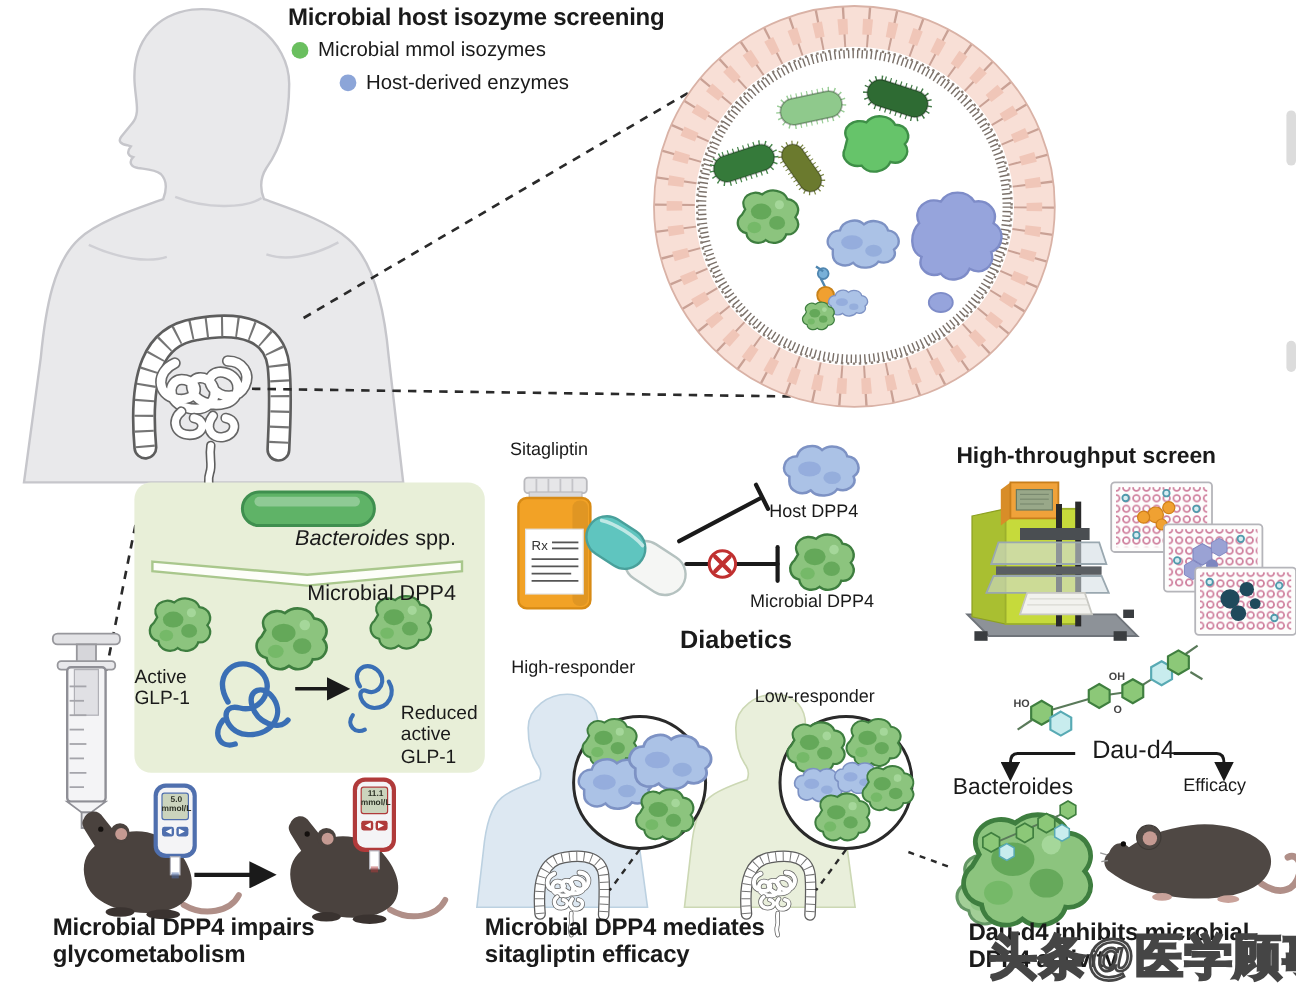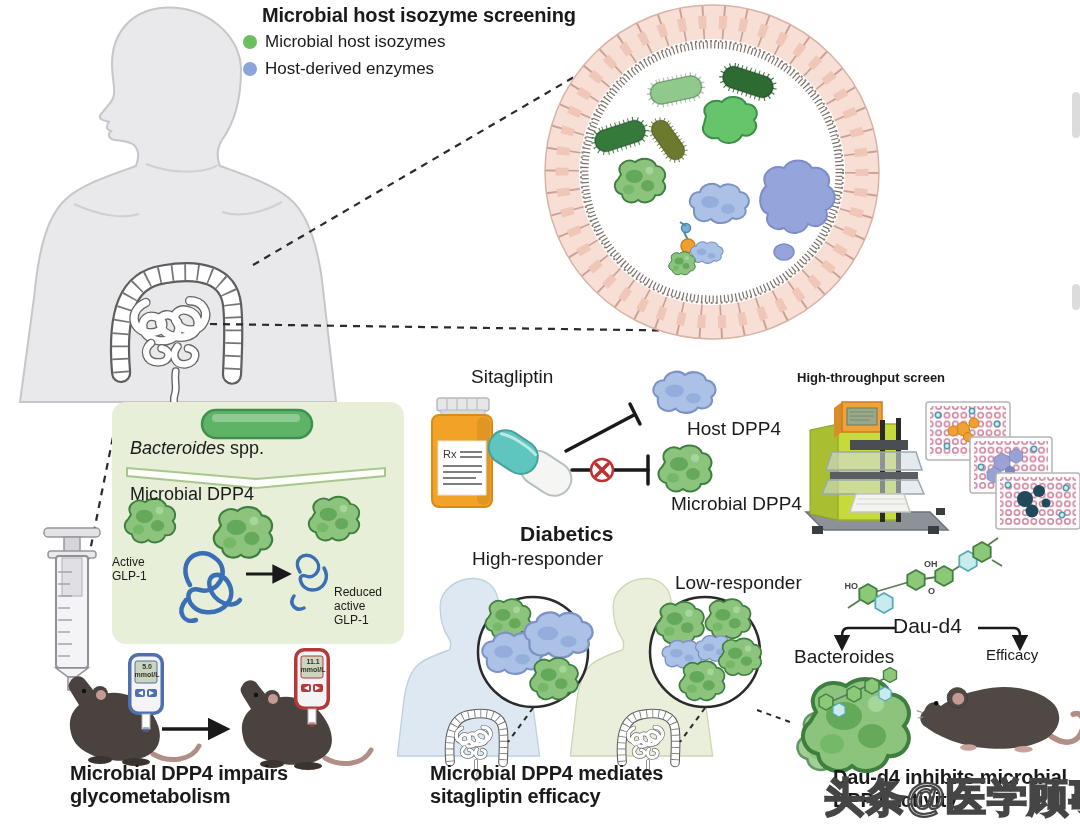--- a/index.html
+++ b/index.html
@@ -5,24 +5,24 @@
   html,body{margin:0;padding:0;background:#fff;}
   body{width:1080px;height:839px;position:relative;overflow:hidden;
        font-family:"Liberation Sans",sans-serif;color:#1a1a1a;}
   .abs{position:absolute;}
   .pre{white-space:pre-line;}
   svg{position:absolute;left:0;top:0;z-index:1;}
   .txt{position:absolute;z-index:2;}
   .title{font-size:20px;font-weight:700;letter-spacing:-0.2px;}
   .legend-row{display:flex;align-items:center;gap:8px;font-size:17px;}
   .dot{width:14px;height:14px;border-radius:50%;display:inline-block;flex:0 0 auto;}
-  .cap{font-size:20px;font-weight:700;line-height:1.14;letter-spacing:-0.2px;margin-left:26px;}
-  .lbl{font-size:19px;margin-left:46px;}
-  .lbl-sm{font-size:12px;line-height:1.15;}
-  .center{text-align:left;}
+  .cap{font-size:20px;font-weight:700;line-height:1.14;letter-spacing:-0.2px;}
+  .lbl{font-size:15px;}
+  .lbl-sm{font-size:16px;line-height:1.15;}
+  .center{text-align:right;}
   .bold{font-weight:700;}
   .meterval{font-size:7px;line-height:1.15;text-align:center;color:#2e3328;z-index:3;font-weight:700;}
   .watermark{z-index:5;font-size:40px;font-weight:700;letter-spacing:1px;white-space:nowrap;
      color:rgba(160,160,160,0.25);-webkit-text-stroke:2.2px #454545;}
   svg text{font-family:"Liberation Sans",sans-serif;}
   .spike{fill:none;stroke:currentColor;stroke-width:7;stroke-dasharray:1 3.5;opacity:.9;}
   .rodbody{fill:currentColor;stroke:rgba(0,0,0,0.28);stroke-width:1.5;}
 </style>
 </head>
 <body>
@@ -365,27 +365,27 @@
   <ellipse cx="118" cy="84" rx="10" ry="3.5" fill="#c9a29a"></ellipse>
   <path d="M8 44 l-6 -2 M9 49 l-6 1" stroke="#999" stroke-width="1.2"></path>
 </g>
 
 <g fill="#dcdcdc">
   <rect x="1072" y="92" width="8" height="46" rx="4"></rect>
   <rect x="1072" y="284" width="8" height="26" rx="4"></rect>
 </g>
 </svg>
 
-<div class="txt title" style="left:240px;top:4px;margin-left:22px;">Microbial host isozyme screening</div>
+<div class="txt title" style="left:240px;top:4px;">Microbial host isozyme screening</div>
 
 <div class="txt legend-row" style="left:243px;top:32px;">
   <span class="dot" style="background:#6abf5f;"></span>
-  <span>Microbial host isozymes</span>
+  <span>Microbial mmol isozymes</span>
 </div>
-<div class="txt legend-row" style="left:243px;top:59px;">
+<div class="txt legend-row" style="left:243px;top:59px;padding-left:40px;">
   <span class="dot" style="background:#8ca5d8;"></span>
   <span>Host-derived enzymes</span>
 </div>
 
 <div class="txt center" style="left:130px;top:438px;width:250px;font-size:18px;">
   <i>Bacteroides</i><span> spp.</span>
 </div>
 <div class="txt center" style="left:130px;top:484px;width:250px;font-size:18px;">Microbial DPP4</div>
 <div class="txt lbl-sm pre" style="left:112px;top:556px;">Active
 GLP-1</div>
@@ -401,20 +401,20 @@
 
 <div class="txt lbl" style="left:425px;top:366px;">Sitagliptin</div>
 <div class="txt lbl" style="left:641px;top:418px;">Host DPP4</div>
 <div class="txt lbl" style="left:625px;top:493px;">Microbial DPP4</div>
 <div class="txt bold center" style="left:520px;top:522px;width:140px;font-size:21px;">Diabetics</div>
 <div class="txt lbl" style="left:426px;top:548px;">High-responder</div>
 <div class="txt lbl" style="left:629px;top:572px;">Low-responder</div>
 <div class="txt cap pre" style="left:404px;top:762px;">Microbial DPP4 mediates
 sitagliptin efficacy</div>
 
-<div class="txt bold" style="left:797px;top:370px;font-size:13px;">High-throughput screen</div>
+<div class="txt bold" style="left:797px;top:370px;font-size:19px;">High-throughput screen</div>
 <div class="txt center" style="left:893px;top:614px;width:86px;font-size:21px;">Dau-d4</div>
 <div class="txt" style="left:794px;top:646px;font-size:19px;">Bacteroides</div>
 <div class="txt" style="left:986px;top:646px;font-size:15px;">Efficacy</div>
 <div class="txt cap pre" style="left:807px;top:766px;">Dau-d4 inhibits microbial
 DPP4 activity</div>
 
 <div class="abs watermark" style="left:824px;top:770px;">头条@医学顾事</div>
 
 </body></html>

